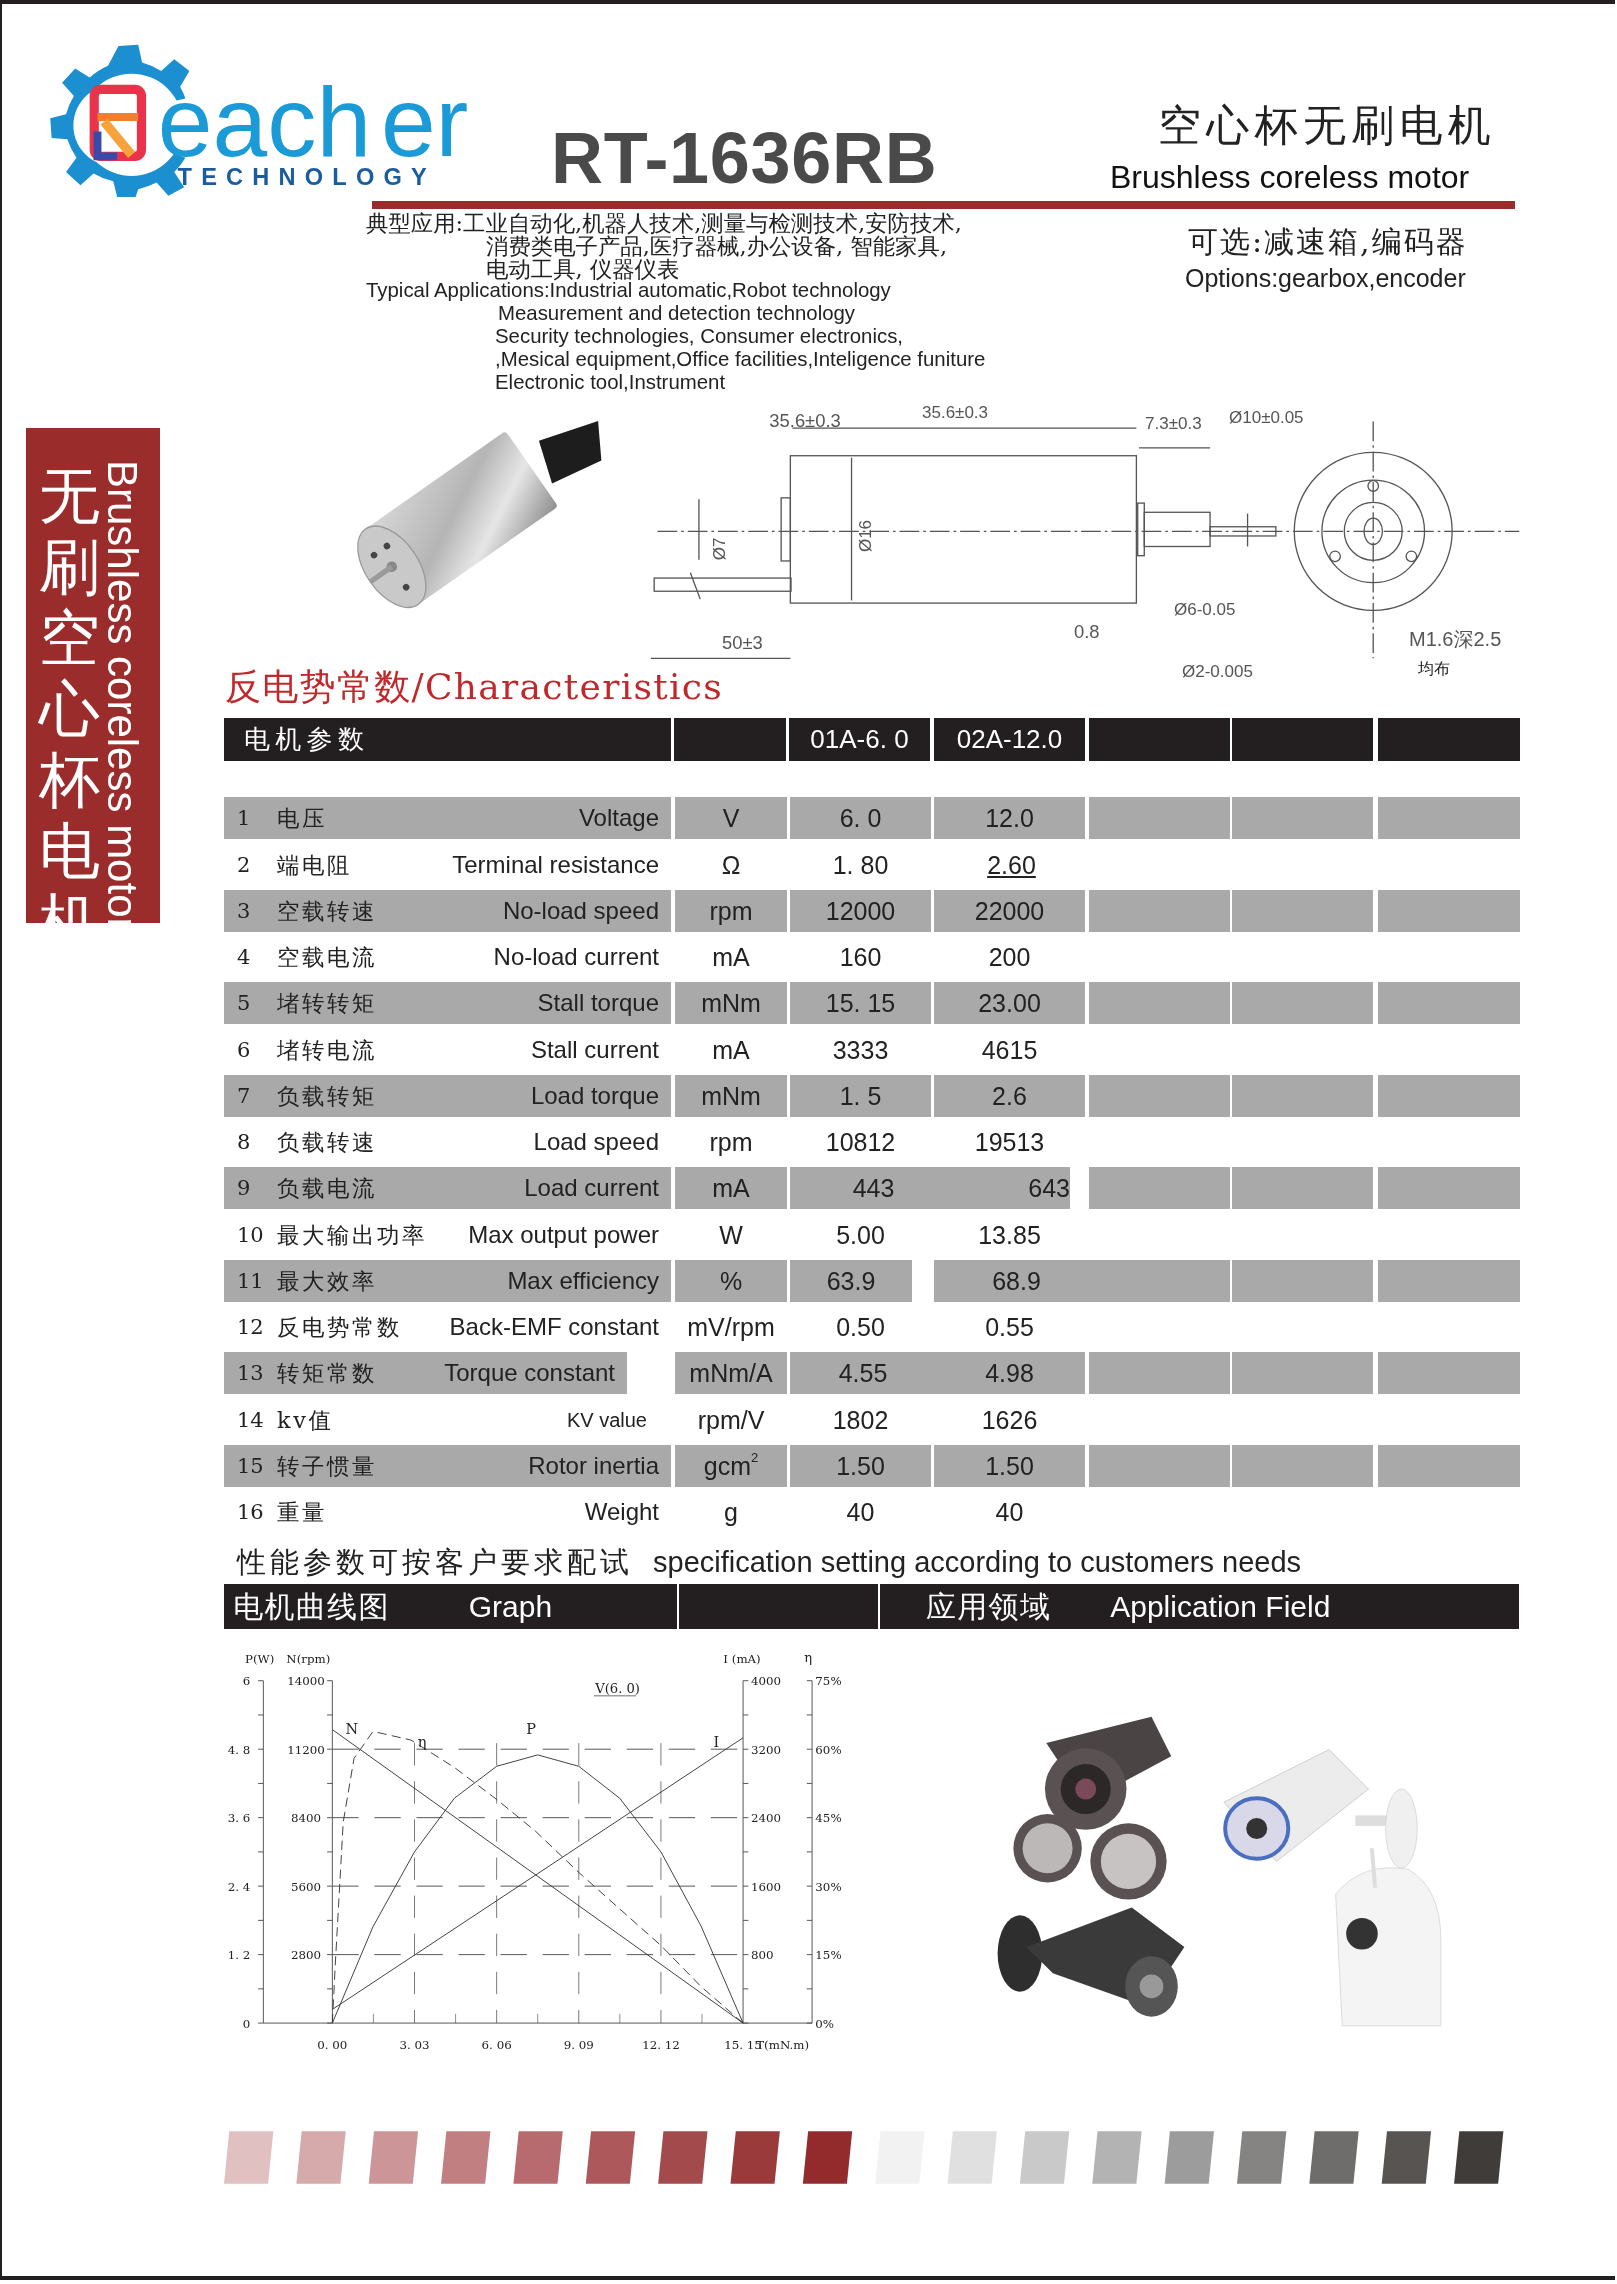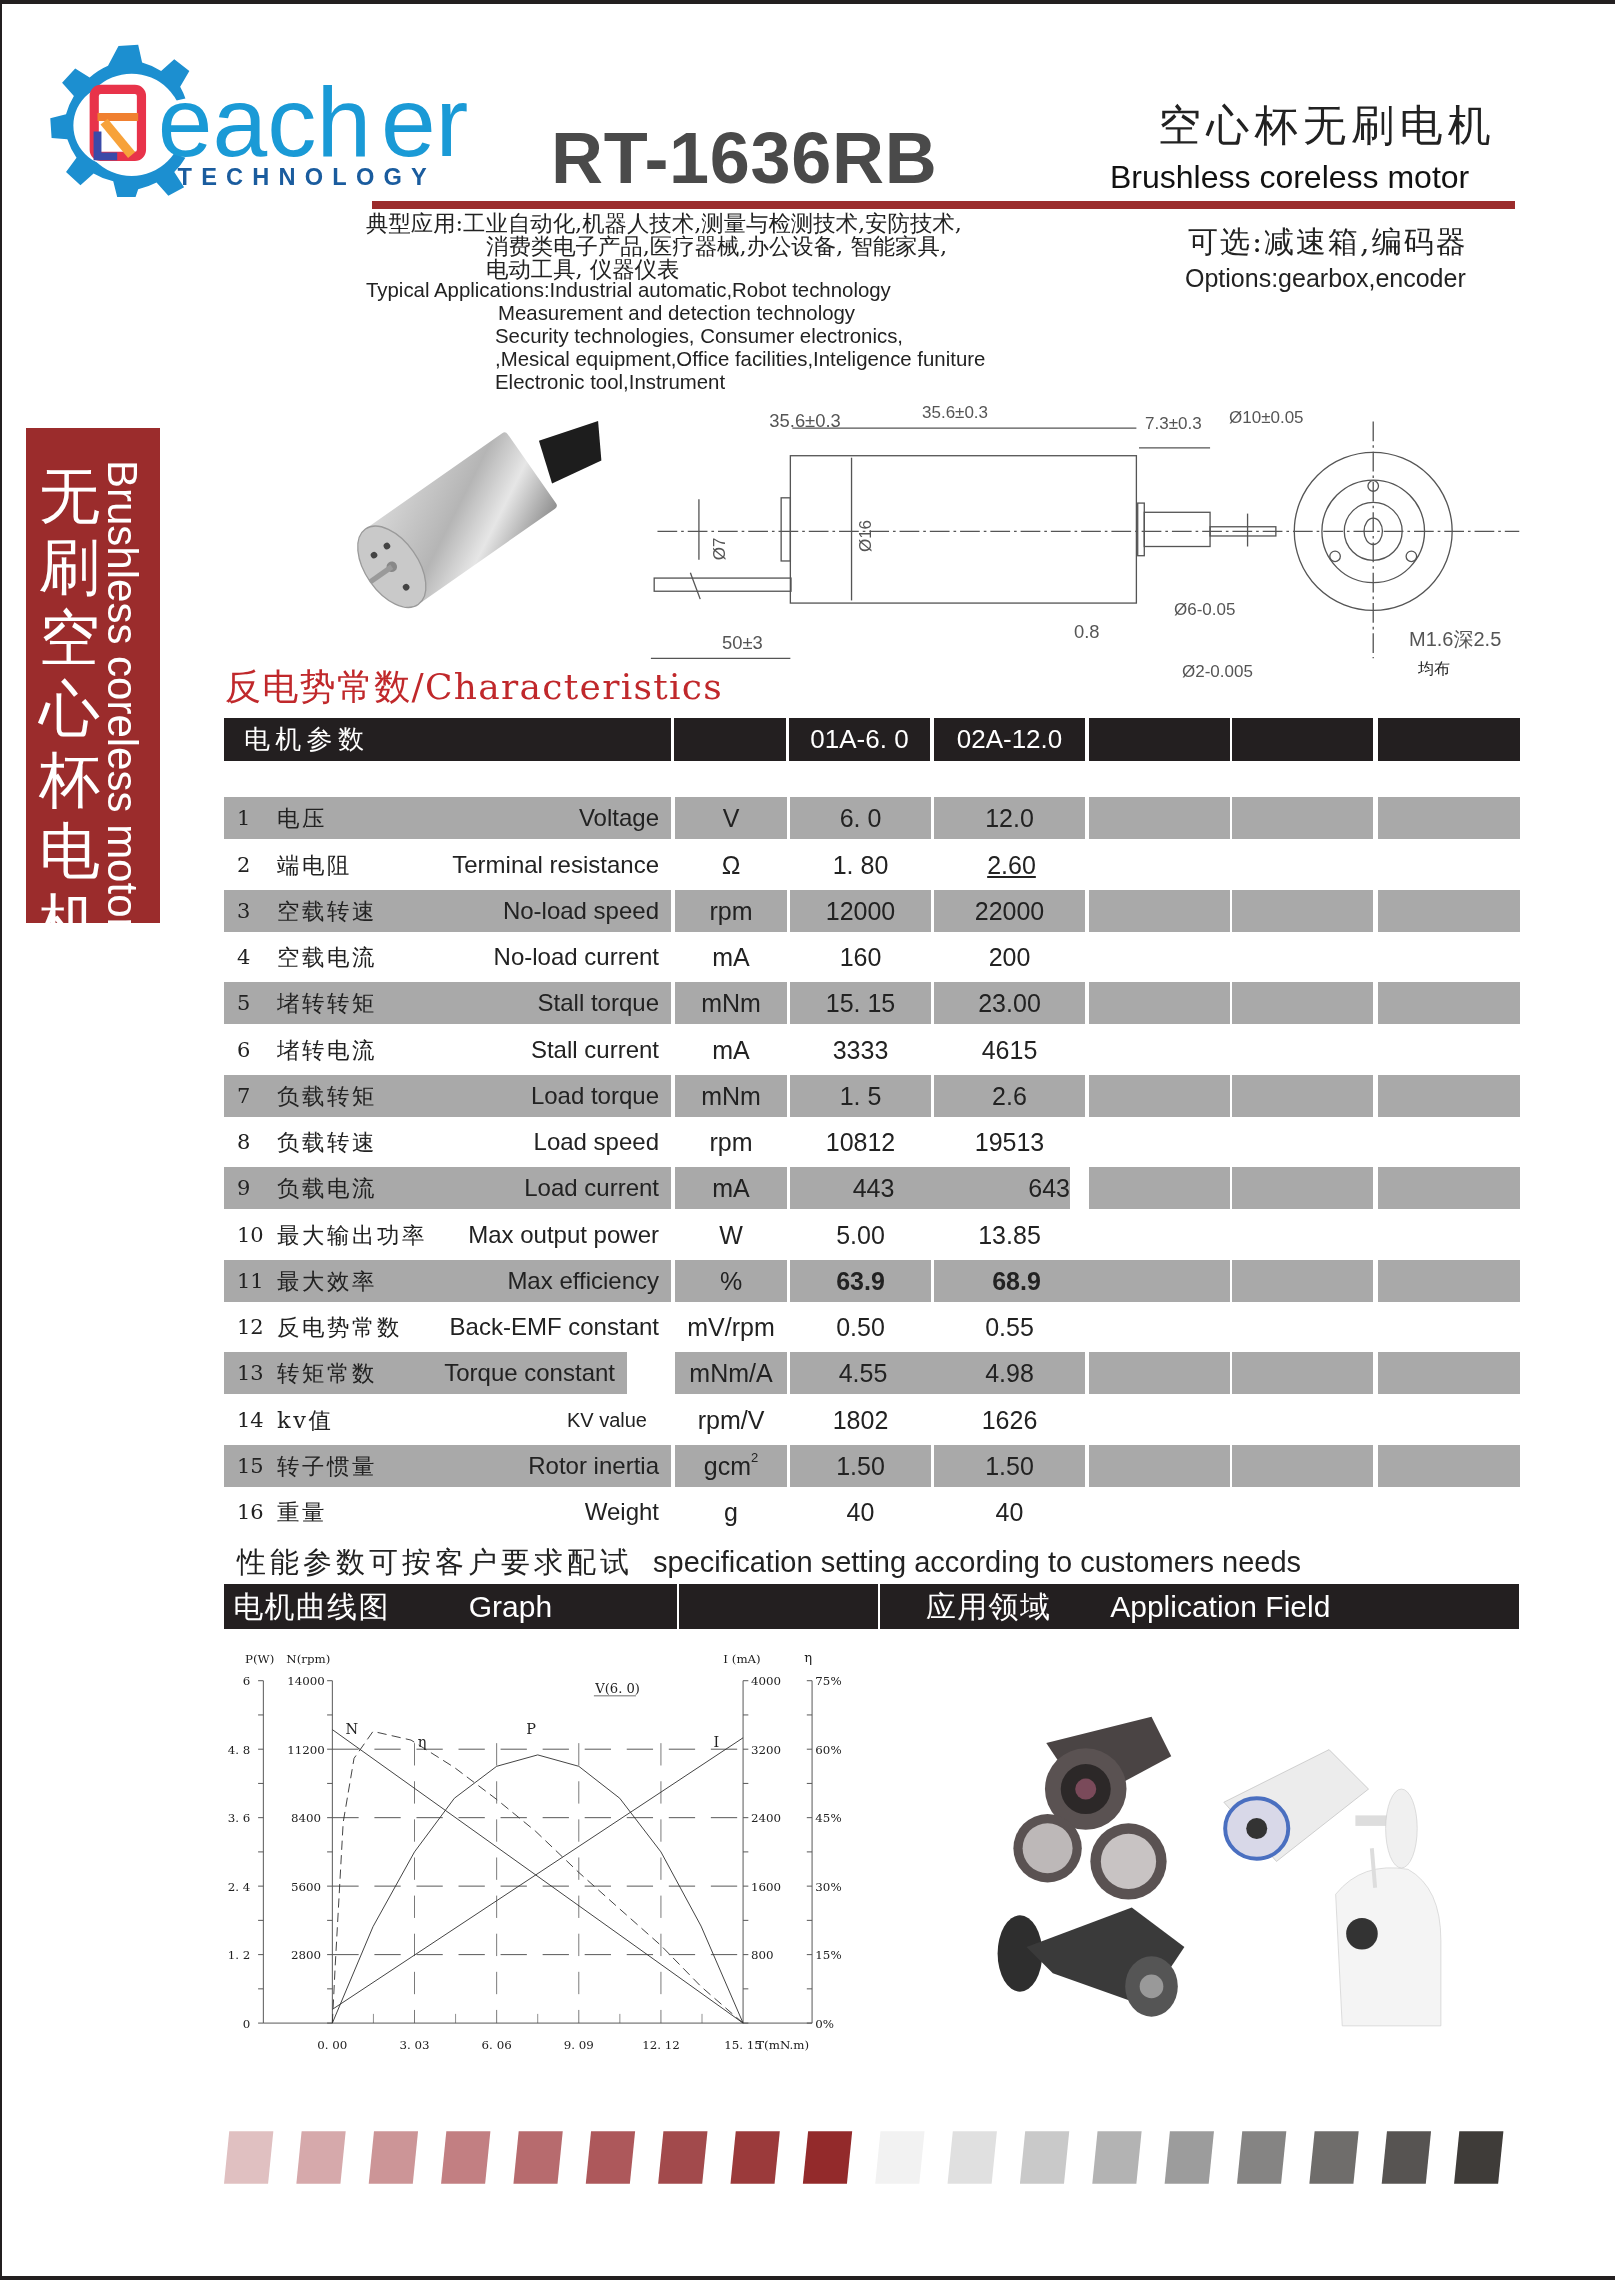--- a/index.html
+++ b/index.html
@@ -298,22 +298,22 @@
       <div class="cell" style="left: 1008px; width: 141px; background: transparent;"></div>
       <div class="cell" style="left: 1154px; width: 142px; background: transparent;"></div>
     </div>
     <div class="row" style="top: 1260px;">
       <div class="cell shade" style="left: 0px; width: 447px;">
         <span class="num" style="position: absolute; left: 13px;">11</span>
         <span class="cnlab" style="position: absolute; left: 53px;">最大效率</span>
         <span style="position: absolute; right: 12px; font-size: 24px;">Max efficiency</span>
       </div>
       <div class="cell shade" style="left: 451px; width: 112px; text-align: center;"><span>%</span></div>
-      <div class="cell shade" style="left: 566px; width: 141px; text-align: center; font-weight: bold;">63.9</div>
-      <div class="cell shade" style="left: 710px; width: 165px; text-align: center; font-weight: bold;">68.9</div>
+      <div class="cell shade" style="left: 566px; width: 122px; text-align: center;">63.9</div>
+      <div class="cell shade" style="left: 710px; width: 165px; text-align: center;">68.9</div>
       <div class="cell shade" style="left: 865px; width: 141px;"></div>
       <div class="cell shade" style="left: 1008px; width: 141px;"></div>
       <div class="cell shade" style="left: 1154px; width: 142px;"></div>
     </div>
     <div class="row" style="top: 1306px;">
       <div class="cell" style="left: 0px; width: 447px;">
         <span class="num" style="position: absolute; left: 13px;">12</span>
         <span class="cnlab" style="position: absolute; left: 53px;">反电势常数</span>
         <span style="position: absolute; right: 12px; font-size: 24px;">Back-EMF constant</span>
       </div>

